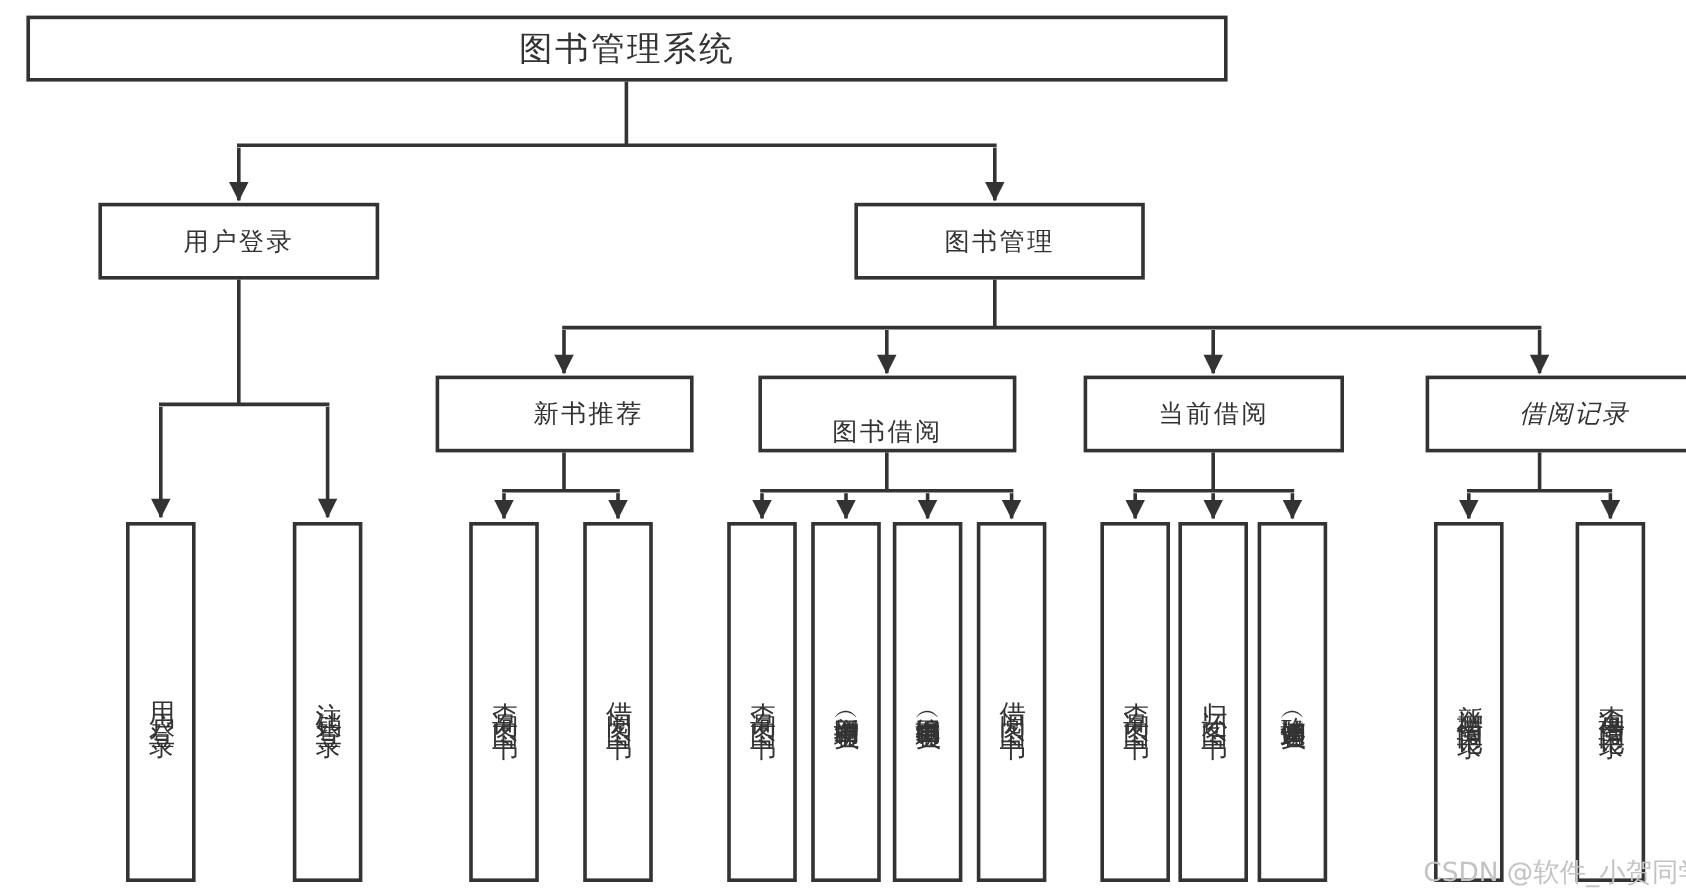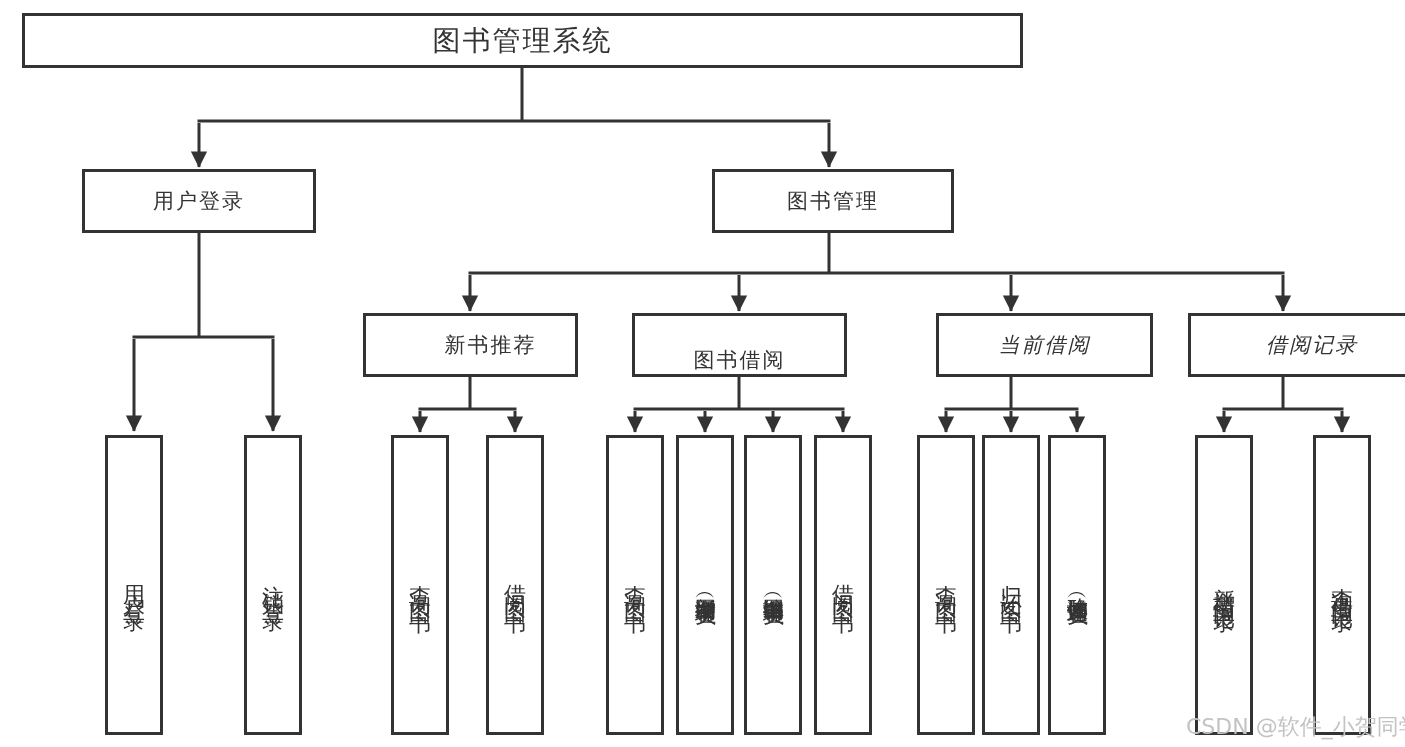--- a/index.html
+++ b/index.html
@@ -88,21 +88,21 @@
   <div class="node" style="left:712px;top:169px;width:242px;height:64px;">
     <span>图书管理</span>
   </div>
 
   <div class="node" style="left:363px;top:313px;width:215px;height:64px;padding-left:40px;">
     <span>新书推荐</span>
   </div>
   <div class="node" style="left:632px;top:313px;width:215px;height:64px;align-items:flex-end;">
     <span>图书借阅</span>
   </div>
-  <div class="node" style="left:936px;top:313px;width:217px;height:64px;font-style:italic;">
+  <div class="node" style="left:903px;top:313px;width:217px;height:64px;">
     <span>当前借阅</span>
   </div>
   <div class="node" style="left:1188px;top:313px;width:248px;height:64px;font-style:italic;">
     <span>借阅记录</span>
   </div>
 
   <div class="node vnode" style="left:105px;top:435px;">
     <span>用户登录</span>
   </div>
   <div class="node vnode" style="left:244px;top:435px;">

